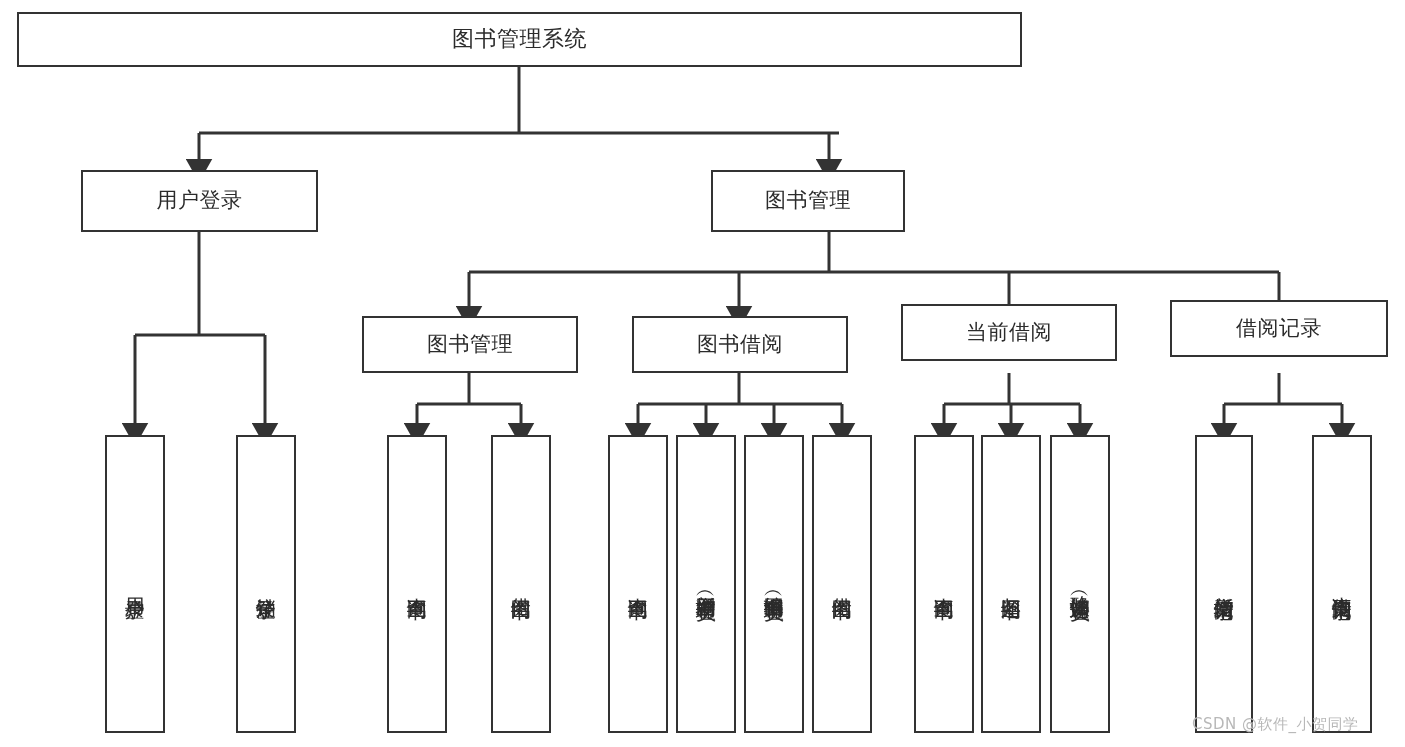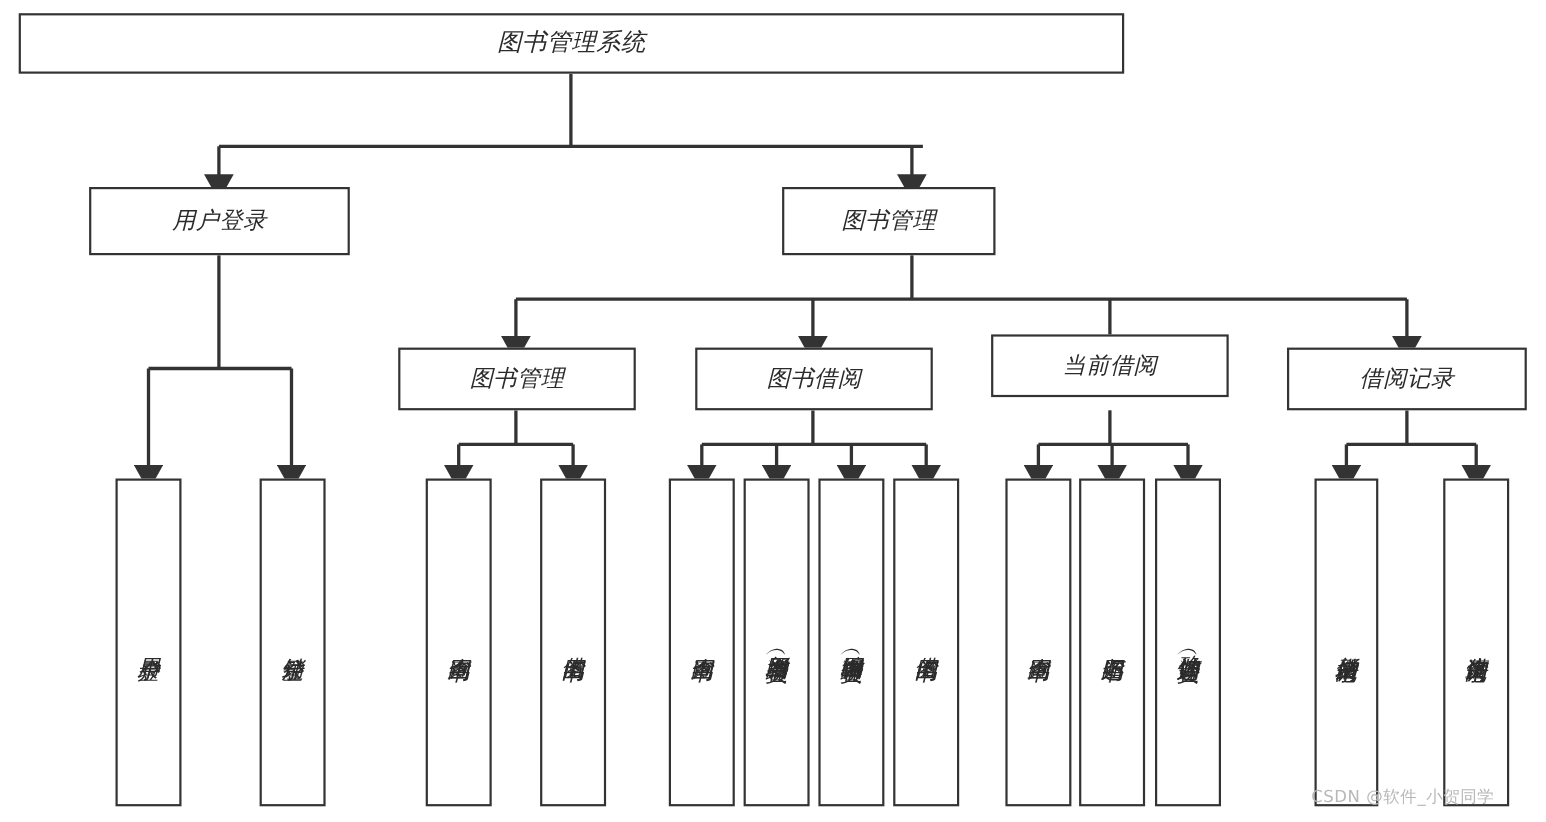--- a/index.html
+++ b/index.html
@@ -28,21 +28,20 @@
   }
   .node {
     position: absolute;
     box-sizing: border-box;
     background: #ffffff;
     border: 2px solid #333333;
     display: flex;
     align-items: center;
     justify-content: center;
     color: #2b2b2b;
-    font-style: italic;
   }
   .node-h {
     font-size: 21px;
     line-height: 1.2;
     letter-spacing: 0.5px;
   }
   .node-root {
     font-size: 22px;
   }
   .node-v {
@@ -118,21 +117,21 @@
   </svg>
 
   <div class="node node-h node-root" style="left:17px; top:12px; width:1005px; height:55px;">图书管理系统</div>
 
   <div class="node node-h" style="left:81px; top:170px; width:237px; height:62px;">用户登录</div>
   <div class="node node-h" style="left:711px; top:170px; width:194px; height:62px;">图书管理</div>
 
   <div class="node node-h" style="left:362px; top:316px; width:216px; height:57px;">图书管理</div>
   <div class="node node-h" style="left:632px; top:316px; width:216px; height:57px;">图书借阅</div>
   <div class="node node-h" style="left:901px; top:304px; width:216px; height:57px;">当前借阅</div>
-  <div class="node node-h" style="left:1170px; top:316px; width:218px; height:57px;">借阅记录</div>
+  <div class="node node-h" style="left:1170px; top:300px; width:218px; height:57px;">借阅记录</div>
 
   <div class="node node-v" style="left:105px; top:435px; width:60px; height:298px;">用户登录</div>
   <div class="node node-v" style="left:236px; top:435px; width:60px; height:298px;">注销登录</div>
 
   <div class="node node-v" style="left:387px; top:435px; width:60px; height:298px;">查询图书</div>
   <div class="node node-v" style="left:491px; top:435px; width:60px; height:298px;">借阅图书</div>
 
   <div class="node node-v" style="left:608px; top:435px; width:60px; height:298px;">查询图书</div>
   <div class="node node-v" style="left:676px; top:435px; width:60px; height:298px;">新增图书（管理员）</div>
   <div class="node node-v" style="left:744px; top:435px; width:60px; height:298px;">编辑图书（管理员）</div>

